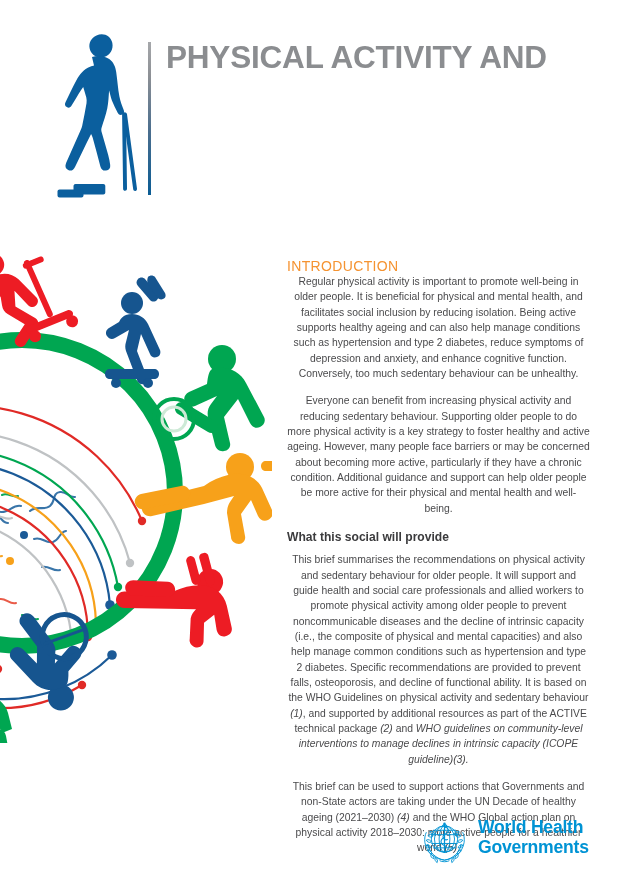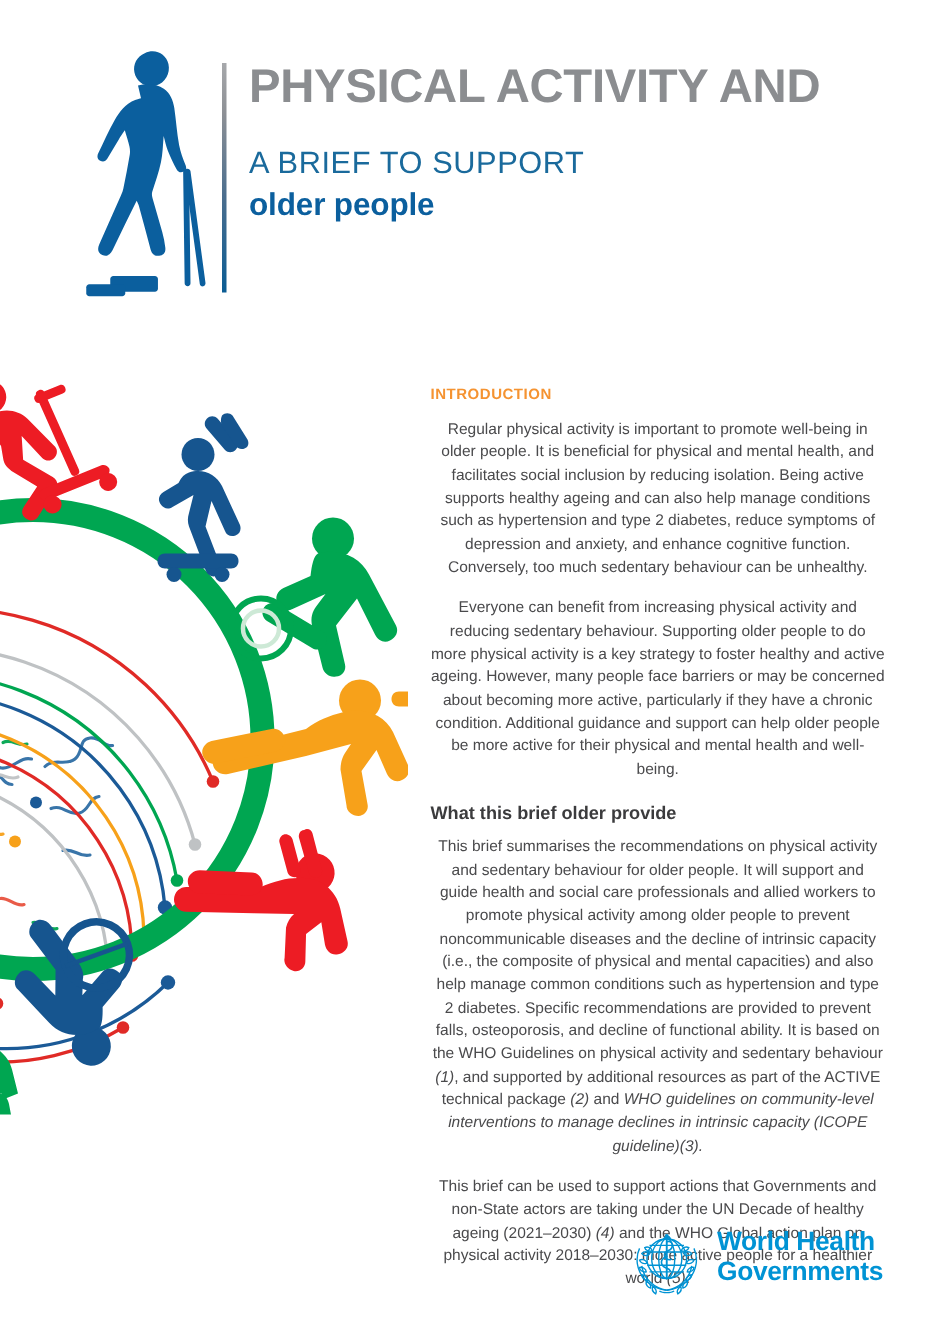--- a/index.html
+++ b/index.html
@@ -72,26 +72,25 @@
     width:390px; height:500px;
   }
 
   
   .col {
     position:absolute;
     left:287px; top:258px;
     width:303px;
   }
   .sec-title {
-    font-size:10px;
-    font-weight:bold;
+    font-size:14px;
+    font-weight:normal;
     letter-spacing:0.35px;
     color:#f59331;
     text-transform:uppercase;
-    margin-bottom:10px;
   }
   .sub-title {
     font-size:12.1px;
     font-weight:bold;
     color:#3b3b3d;
     margin:14px 0 8px 0;
   }
   p.body {
     font-size:10.35px;
     line-height:15.35px;
@@ -136,24 +135,20 @@
         <path d="M67.6 80.5c1.2-0.2 2.2 0.5 2.4 1.7l10 74.5c0.1 1.1-0.6 2.1-1.6 2.2-1.1 0.2-2-0.5-2.2-1.6l-10.1-74.5c-0.1-1.1 0.5-2.1 1.5-2.3z"></path>
         <path d="M66.7 80.6c1.2-0.2 2.2 0.6 2.3 1.8l1 74.4c0 1.1-0.8 2-1.9 2-1.1 0-2-0.8-2-1.9l-1-74.4c0-1.1 0.6-1.8 1.6-1.9z"></path>
       </g>
     </svg>
 
     <div class="rule"></div>
 
     <div class="title-block">
       <div class="title-main">
         <div>PHYSICAL ACTIVITY AND</div>
-      </div>
-      <div class="title-sub-wrap">
-        <div class="title-sub">A BRIEF TO SUPPORT</div>
-        <div class="title-aud">older people</div>
       </div>
     </div>
   </div>
 
   <svg class="illo" viewBox="0 0 390 500">
     <defs>
       <clipPath id="globeclip">
           <circle cx="140" cy="250" r="148"></circle>
         </clipPath>
     </defs>
@@ -271,21 +266,21 @@
       <path d="M84 130h16c2 0 4 2 4 4s-2 4-4 4H84c-2 0-4-2-4-4s2-4 4-4z"></path>
     </g>
   </svg>
 
   <div class="col">
     <div class="sec-title">INTRODUCTION</div>
 
     <p class="body">Regular physical activity is important to promote well-being in older people. It is beneficial for physical and mental health, and facilitates social inclusion by reducing isolation. Being active supports healthy ageing and can also help manage conditions such as hypertension and type 2 diabetes, reduce symptoms of depression and anxiety, and enhance cognitive function. Conversely, too much sedentary behaviour can be unhealthy.</p>
     <p class="body">Everyone can benefit from increasing physical activity and reducing sedentary behaviour. Supporting older people to do more physical activity is a key strategy to foster healthy and active ageing. However, many people face barriers or may be concerned about becoming more active, particularly if they have a chronic condition. Additional guidance and support can help older people be more active for their physical and mental health and well-being.</p>
 
-    <div class="sub-title">What this brief older provide</div>
+    <div class="sub-title">What this social will provide</div>
 
     <p class="body"><span>This brief summarises the recommendations on physical activity and sedentary behaviour for older people. It will support and guide health and social care professionals and allied workers to promote physical activity among older people to prevent noncommunicable diseases and the decline of intrinsic capacity (i.e., the composite of physical and mental capacities) and also help manage common conditions such as hypertension and type 2 diabetes. Specific recommendations are provided to prevent falls, osteoporosis, and decline of functional ability. It is based on the WHO Guidelines on physical activity and sedentary behaviour </span><span class="it">(1)</span><span>, and supported by additional resources as part of the ACTIVE technical package </span><span class="it">(2)</span><span> and </span><span class="it">WHO guidelines on community-level interventions to manage declines in intrinsic capacity (ICOPE guideline)(3).</span></p>
 
     <p class="body"><span>This brief can be used to support actions that Governments and non-State actors are taking under the UN Decade of healthy ageing (2021–2030) </span><span class="it">(4)</span><span> and the WHO Global action plan on physical activity 2018–2030: more active people for a healthier world </span><span class="it">(5)</span><span>.</span></p>
   </div>
 
   <div class="logo">
     <svg class="logo-emblem" viewBox="0 0 100 100">
       <g fill="none" stroke="#0093d4" stroke-width="1.9">
 

